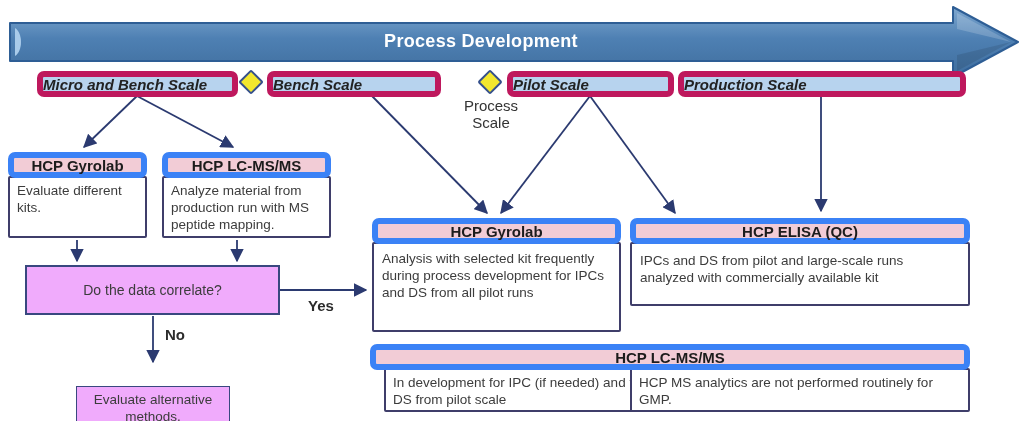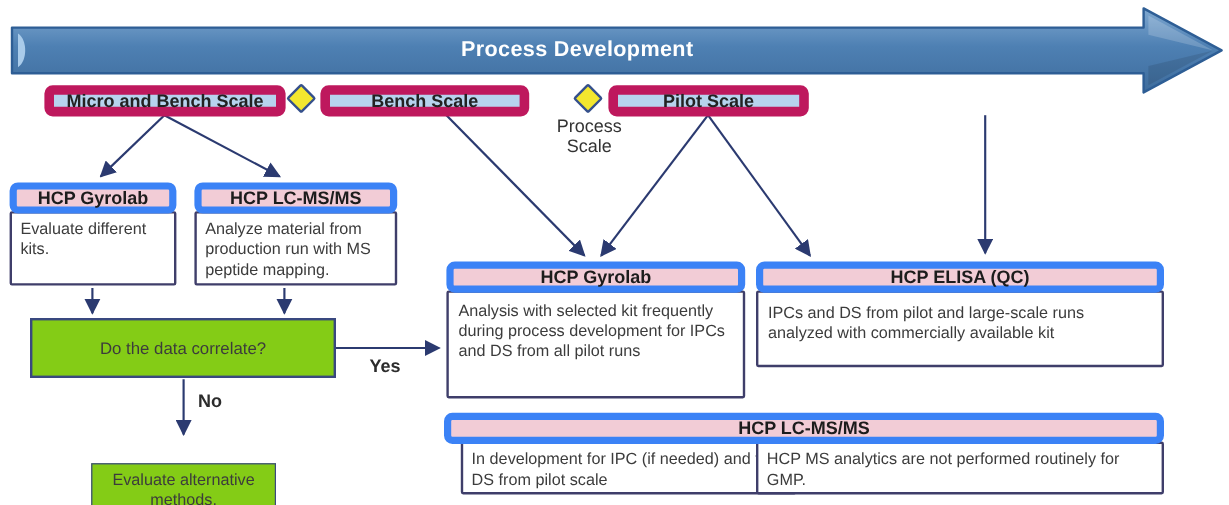--- a/index.html
+++ b/index.html
@@ -12,23 +12,23 @@
 
   
   .banner-title {
     position:absolute; left:0; top:31px; width:962px; text-align:center;
     color:#ffffff; font-size:18px; font-weight:bold; letter-spacing:.3px; z-index:2;
   }
 
   
   .scale-box {
     position:absolute; top:71px; height:26px; background:#b7d3ee;
-    border:8px solid #be185d; border-radius:7px; z-index:2;
-    display:flex; align-items:center; justify-content:center;
-    font-size:15px; font-weight:bold; color:#222222;
+    border:6px solid #be185d; border-radius:7px; z-index:2;
+    display:flex; align-items:center; 
+    font-size:15px; font-weight:bold; color:#222222;font-style:italic;
   }
   .diamond {
     position:absolute; top:73px; width:18px; height:18px; background:#f3e72e;
     border:2px solid #35508c; transform:rotate(45deg); border-radius:2px; z-index:3;
   }
   .process-lock {
     position:absolute; left:448px; top:97px; width:86px; text-align:center;
     font-size:15px; line-height:17px; color:#333333; z-index:2;
   }
 
@@ -38,21 +38,21 @@
     display:flex; align-items:center; justify-content:center;
     font-size:15px; font-weight:bold; color:#1c1c1c; z-index:2; height:26px;
   }
   .panel-body {
     position:absolute; background:#ffffff; border:2px solid #3f3e6a; border-radius:2px;
     font-size:13.5px; line-height:17px; color:#3c3c3c; padding:4px 7px; z-index:1;
   }
 
   
   .plain-box {
-    position:absolute; background:#84cc16; border:2px solid #39487f;
+    position:absolute; background:#f0abfc; border:2px solid #39487f;
     display:flex; align-items:center; justify-content:center; text-align:center;
     font-size:14px; color:#3c3c3c; z-index:2;
   }
   .branch-label {
     position:absolute; font-size:15px; font-weight:bold; color:#2c2c2c; z-index:2;
   }
 </style>
 </head>
 <body>
 
@@ -95,20 +95,23 @@
 
   <div class="scale-box" style="left:37px;  width:201px;">
     <span>Micro and Bench Scale</span>
   </div>
   <div class="scale-box" style="left:267px; width:174px;">
     <span>Bench Scale</span>
   </div>
   <div class="scale-box" style="left:507px; width:167px;">
     <span>Pilot Scale</span>
   </div>
+  <div class="scale-box" style="left:678px; width:288px;">
+    <span>Production Scale</span>
+  </div>
 
   <div class="diamond" style="left:242px;"></div>
   <div class="diamond" style="left:481px;"></div>
   <div class="process-lock">Process Scale</div>
 
   <div class="panel-header" style="left:8px; top:152px; width:139px;">
     <span>HCP Gyrolab</span>
   </div>
   <div class="panel-body" style="left:8px; top:176px; width:139px; height:62px;">Evaluate different kits.</div>
 

